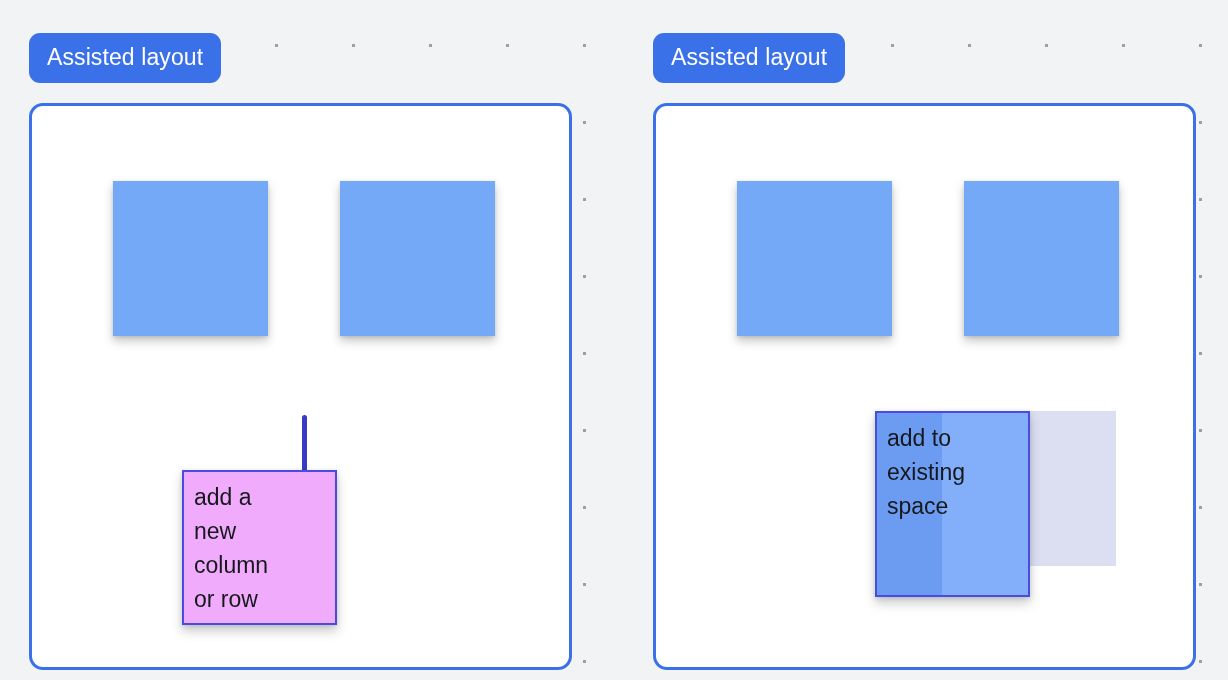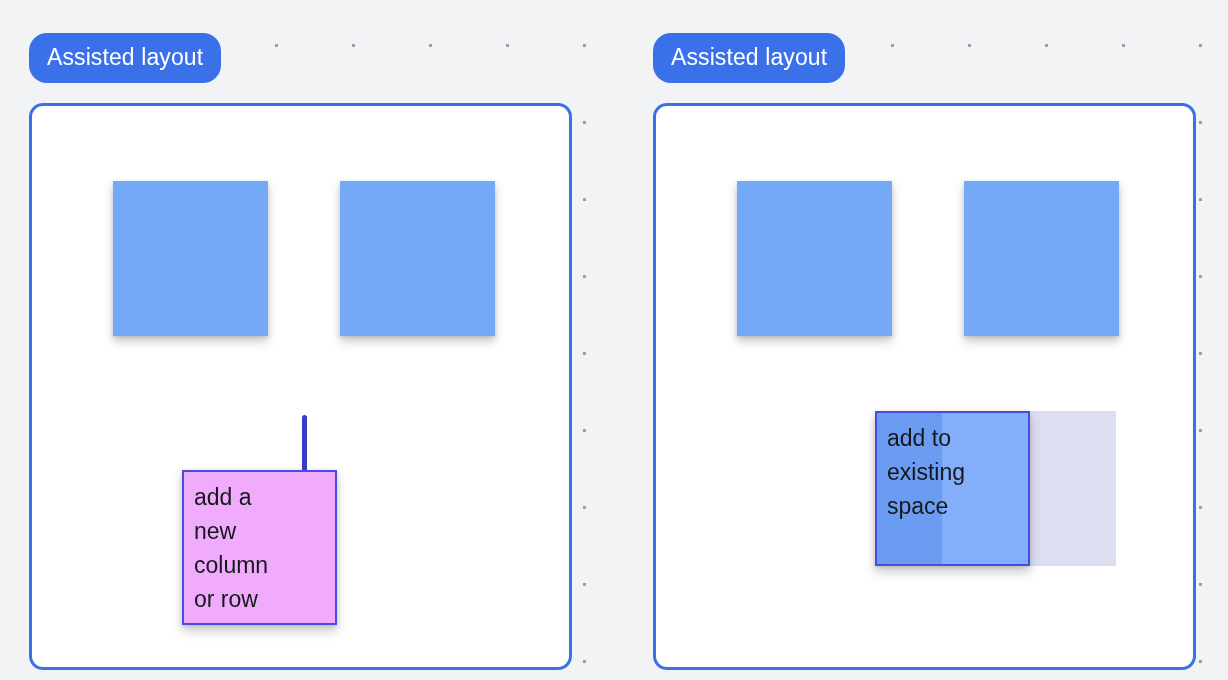--- a/index.html
+++ b/index.html
@@ -34,21 +34,21 @@
   #panel-group-right { left: 653px; top: 33px; }
 
   .panel-badge {
     display: inline-block;
     background: #3b71e8;
     color: #ffffff;
     font-size: 23px;
     line-height: 23px;
     letter-spacing: 0.1px;
     padding: 13px 18px 14px 18px;
-    border-radius: 18px;
+    border-radius: 11px;
     white-space: nowrap;
     user-select: none;
   }
 
   .panel-frame {
     position: absolute;
     left: 0;
     top: 70px;
     width: 543px;
     height: 567px;
@@ -113,21 +113,21 @@
     left: 306px;
     top: 305px;
     width: 154px;
     height: 155px;
     background: #dcdff2;
   }
   #drag-card-right {
     left: 219px;
     top: 305px;
     width: 155px;
-    height: 155px;
+    height: 186px;
     background: #82aefa;
   }
   
   #overlap-shade {
     position: absolute;
     left: 0;
     top: 0;
     width: 65px;
     height: 100%;
     background: #6b9cf2;

